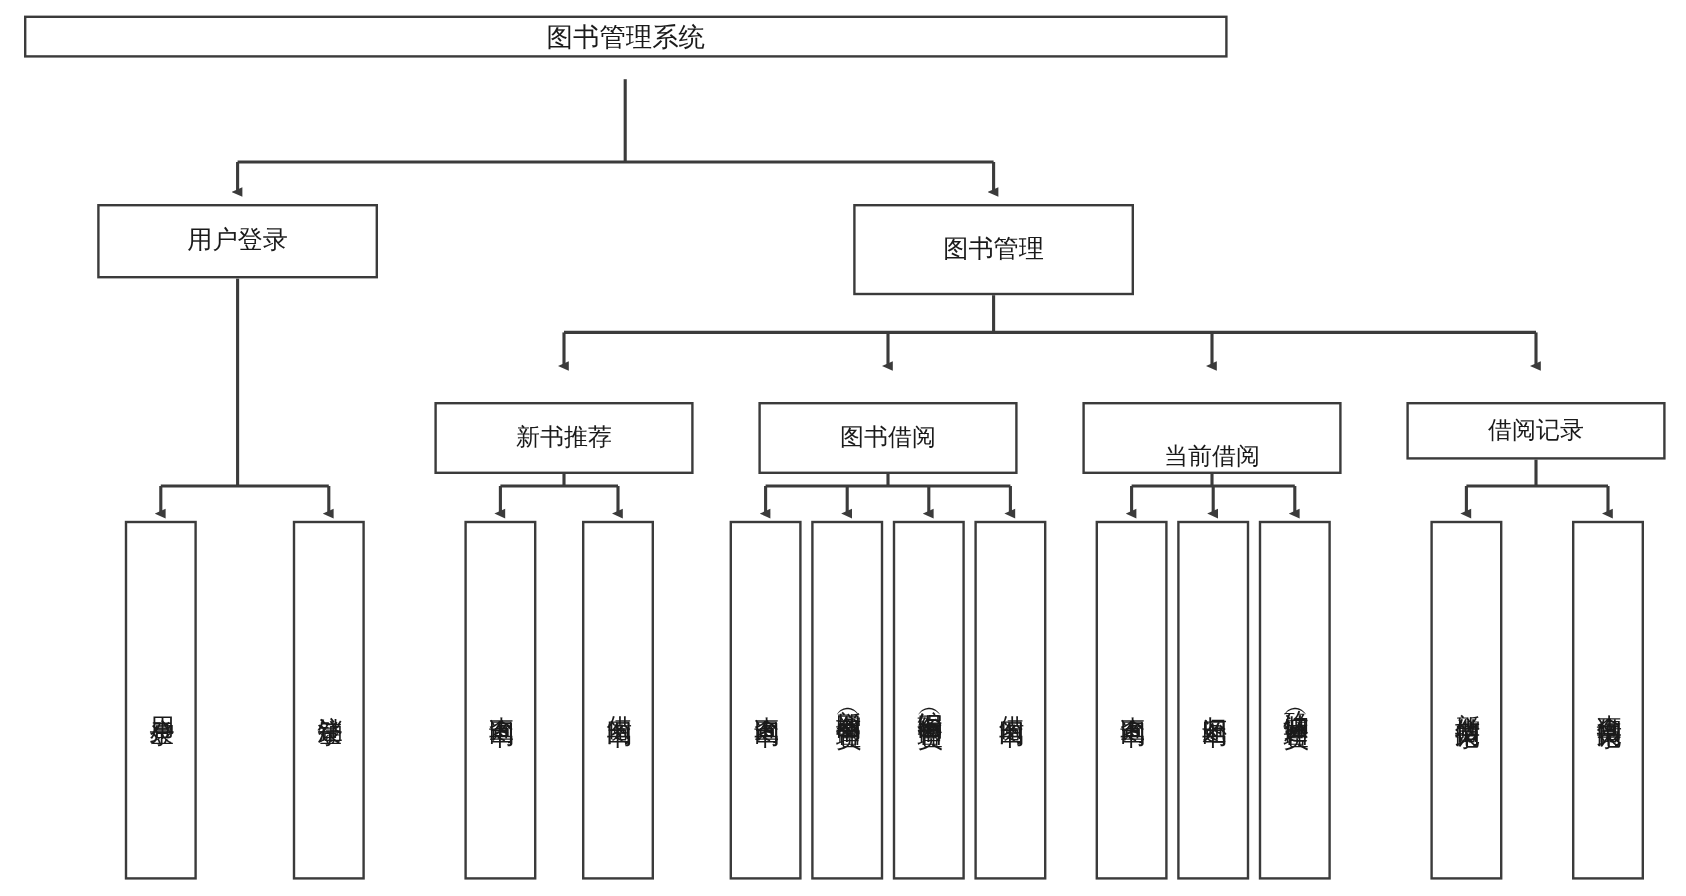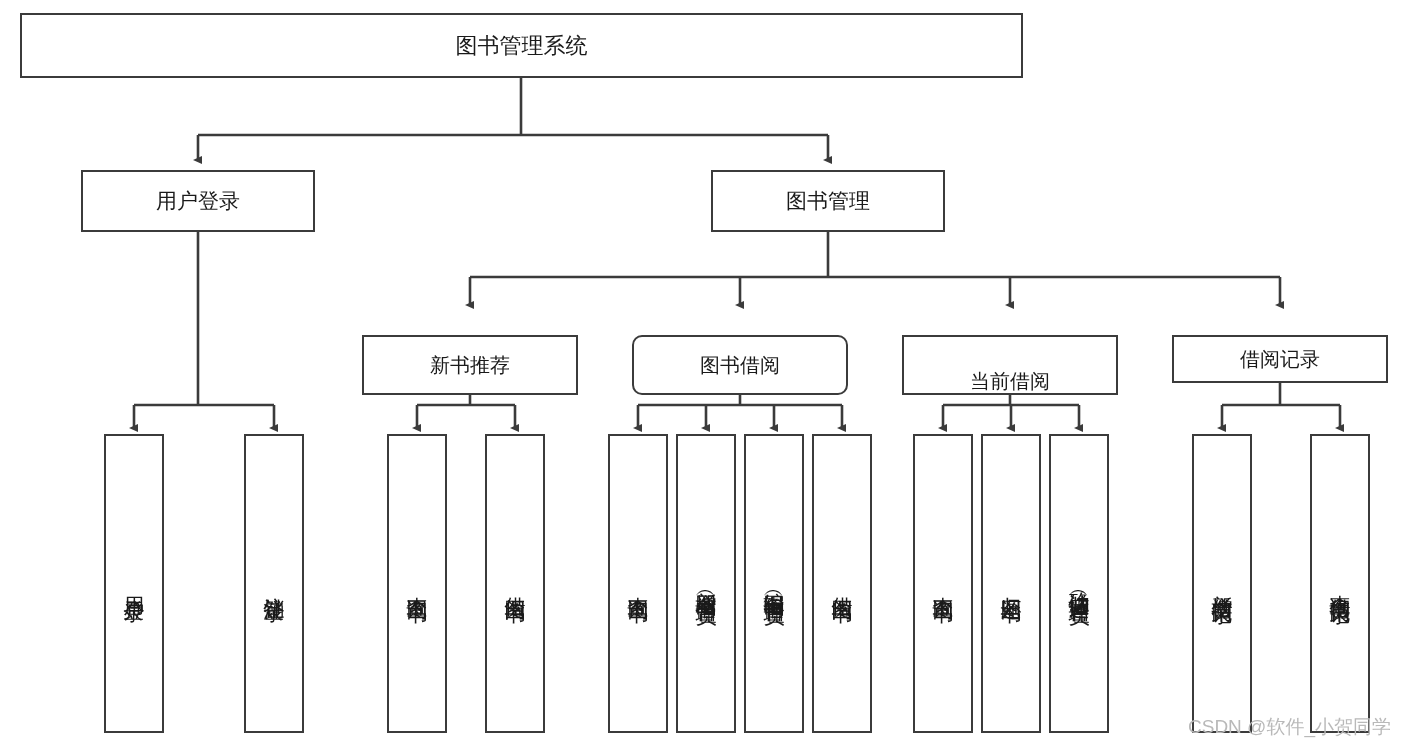--- a/index.html
+++ b/index.html
@@ -119,35 +119,35 @@
       <path d="M1011,405 L1011,428" marker-end="url(#arrow)"></path>
       <path d="M1079,405 L1079,428" marker-end="url(#arrow)"></path>
 
       <path d="M1280,375 L1280,405"></path>
       <path d="M1222,405 L1340,405"></path>
       <path d="M1222,405 L1222,428" marker-end="url(#arrow)"></path>
       <path d="M1340,405 L1340,428" marker-end="url(#arrow)"></path>
     </g>
   </svg>
 
-  <div class="node root" style="left:20px; top:13px; width:1003px; height:65px;">
+  <div class="node root" style="left:20px; top:13px; width:1003px; height:35px;">
     <span>图书管理系统</span>
   </div>
 
   <div class="node mid" style="left:81px; top:170px; width:234px; height:62px;">
     <span>用户登录</span>
   </div>
-  <div class="node mid" style="left:711px; top:170px; width:234px; height:62px;">
+  <div class="node mid" style="left:711px; top:170px; width:234px; height:76px;">
     <span>图书管理</span>
   </div>
 
   <div class="node sub" style="left:362px; top:315px; width:216px; height:60px;">
     <span>新书推荐</span>
   </div>
-  <div class="node sub" style="left:632px; top:315px; width:216px; height:60px;border-radius:10px;">
+  <div class="node sub" style="left:632px; top:315px; width:216px; height:60px;">
     <span>图书借阅</span>
   </div>
   <div class="node sub" style="left:902px; top:315px; width:216px; height:60px;align-items:flex-end;">
     <span>当前借阅</span>
   </div>
   <div class="node sub" style="left:1172px; top:315px; width:216px; height:48px;">
     <span>借阅记录</span>
   </div>
 
   <div class="node leaf" style="left:104px; top:434px; width:60px; height:299px;">
@@ -187,15 +187,14 @@
     <span class="leaf-text">确认归还（管理员）</span>
   </div>
 
   <div class="node leaf" style="left:1192px; top:434px; width:60px; height:299px;">
     <span class="leaf-text">新增借阅记录</span>
   </div>
   <div class="node leaf" style="left:1310px; top:434px; width:60px; height:299px;">
     <span class="leaf-text">查询借阅记录</span>
   </div>
 
-  <div class="watermark">CSDN @软件_小贺同学</div>
 
 </div>
 
 </body></html>

